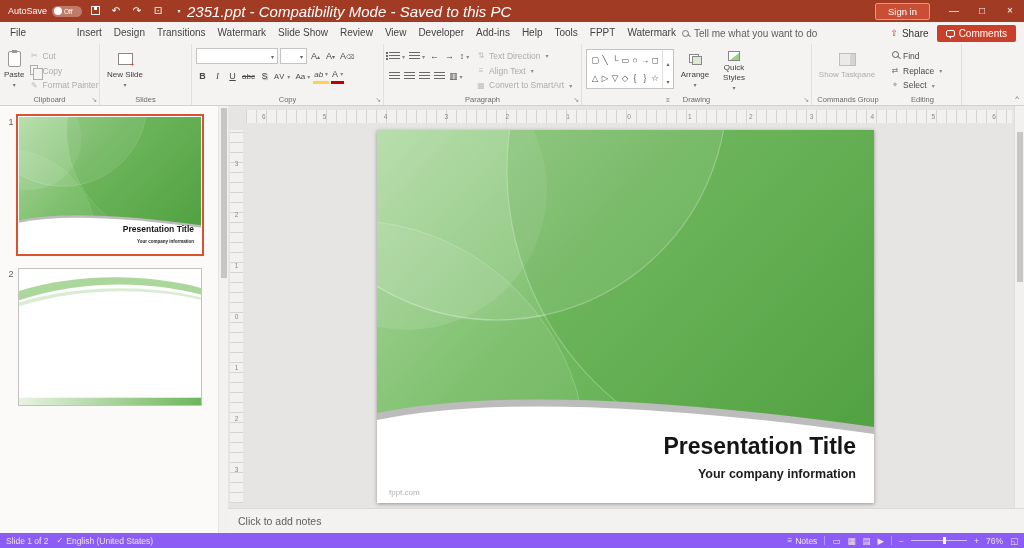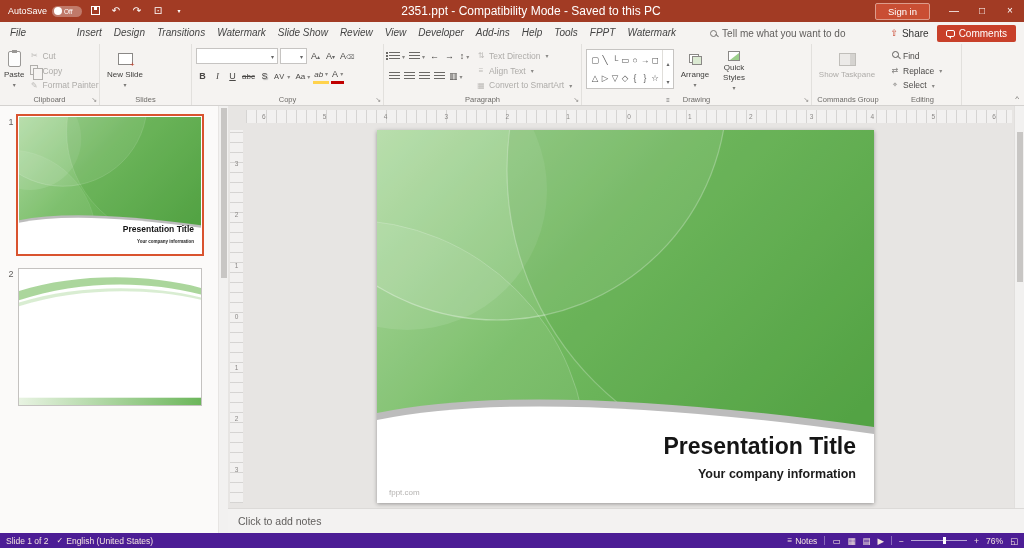--- a/index.html
+++ b/index.html
@@ -9,30 +9,30 @@
 
   
   .titlebar { height:22px; background:#a23b24; display:flex; align-items:center; color:#fff; font-size:9px; padding-left:8px; flex:0 0 22px; }
   .qat { display:flex; align-items:center; gap:5px; }
   .toggle { width:30px; height:11px; border-radius:6px; background:rgba(255,255,255,.32); display:inline-flex; align-items:center; padding:1px 2px; gap:2px; cursor:pointer; }
   .knob { width:8px; height:8px; border-radius:50%; background:#fff; flex:0 0 8px; }
   .toggle em { font-style:normal; font-size:6.5px; color:#fff; }
   .qbtn { min-width:16px; text-align:center; font-size:10px; color:#fff; cursor:pointer; line-height:22px; }
   .ic-save { display:inline-block; width:9px; height:9px; border:1px solid #fff; position:relative; margin-top:6px; }
   .ic-save::after { content:""; position:absolute; top:0; left:2px; width:3px; height:3px; background:#fff; }
-  .tb-title { flex:1; text-align:center; font-size:12px; white-space:nowrap; overflow:hidden; text-overflow:ellipsis; }
+  .tb-title { flex:1; font-size:15px; white-space:nowrap; overflow:hidden; text-overflow:ellipsis;font-style:italic; }
   .tb-right { display:flex; align-items:center; }
   .signin { background:#c94e33; border:1px solid #dd9c8b; border-radius:2px; padding:2px 12px; font-size:9.5px; margin-right:10px; cursor:pointer; }
   .winbtn { width:28px; height:22px; line-height:22px; text-align:center; font-size:10px; cursor:pointer; }
 
   
   .tabsrow { height:22px; background:#f5f3f1; display:flex; align-items:center; padding-left:4px; font-size:10px; color:#444; flex:0 0 22px; }
-  .tab { padding:0 6px; height:22px; line-height:22px; white-space:nowrap; cursor:pointer;font-style:italic; }
+  .tab { padding:0 6px; height:22px; line-height:22px; white-space:nowrap; cursor:pointer; }
   .tab.active { color:#252423; border-bottom:2.5px solid #c8402a;margin-top:46px; }
-  .tellme { display:flex; align-items:center; gap:5px; color:#605e5c; margin-left:28px; cursor:text; }
+  .tellme { display:flex; align-items:center; gap:5px; color:#605e5c; margin-left:0; cursor:text; }
   .ic-search { width:7px; height:7px; border:1.3px solid #797775; border-radius:50%; position:relative; display:inline-block; }
   .ic-search::after { content:""; position:absolute; width:4px; height:1.3px; background:#797775; transform:rotate(45deg); right:-3px; bottom:-1px; }
   .trspace { flex:1; }
   .sharebtn { display:flex; align-items:center; gap:4px; color:#333; padding:0 8px; cursor:pointer; }
   .ic-share-glyph { font-style:normal; color:#c8402a; font-size:9px; }
   .commentsbtn { display:flex; align-items:center; gap:4px; background:#c8402a; color:#fff; padding:3px 9px; border-radius:2px; margin-right:8px; cursor:pointer; }
   .ic-comment { width:9px; height:7px; border:1px solid #fff; border-radius:2px; position:relative; display:inline-block; }
   .ic-comment::after { content:""; position:absolute; left:1px; bottom:-3px; border-left:3px solid transparent; border-top:3px solid #fff; }
 
   
@@ -114,21 +114,21 @@
   .slide-canvas { position:absolute; left:149px; top:24px; width:497px; height:373px; background:#fff; box-shadow:0 1px 4px rgba(0,0,0,.35); }
   .slide-canvas svg { position:absolute; inset:0; width:100%; height:100%; }
   .s-title { position:absolute; right:18px; top:303px; font-size:23px; font-weight:bold; color:#151515; z-index:2; cursor:text; }
   .s-sub { position:absolute; right:18px; top:337px; font-size:12.5px; font-weight:bold; color:#1c1c1c; z-index:2; cursor:text; }
   .s-watermark { position:absolute; left:12px; bottom:6px; font-size:8px; color:#b5b3b1; z-index:2; }
   .vscroll { position:absolute; right:0; top:0; bottom:0; width:10px; background:#f2f1f0; border-left:1px solid #e1dfdd; cursor:pointer; }
   .vthumb { position:absolute; top:26px; left:2px; width:6px; height:150px; background:#c8c6c4; }
   .notes { height:25px; flex:0 0 25px; background:#f3f2f1; border-top:1px solid #dcdad8; display:flex; align-items:center; padding-left:10px; font-size:10.5px; color:#605e5c; cursor:text; }
 
   
-  .statusbar { height:15px; flex:0 0 15px; background:#4c1d95; color:#f3e4df; display:flex; align-items:center; font-size:8.5px; padding:0 6px; gap:8px; }
+  .statusbar { height:15px; flex:0 0 15px; background:#8b5cf6; color:#f3e4df; display:flex; align-items:center; font-size:8.5px; padding:0 6px; gap:8px; }
   .sb-ic { font-style:normal; font-size:8px; }
   .sb-right { margin-left:auto; display:flex; align-items:center; gap:7px; }
   .sb-sep { width:1px; height:9px; background:rgba(255,255,255,.35); }
   .sb-btn { display:flex; align-items:center; gap:3px; cursor:pointer; }
   .zslider { width:56px; height:9px; position:relative; cursor:pointer; }
   .ztrack { position:absolute; top:4px; left:0; right:0; height:1px; background:rgba(255,255,255,.6); }
   .zthumb { position:absolute; left:58%; top:1px; width:3px; height:7px; background:#fff; }
 </style>
 </head>
 <body>

